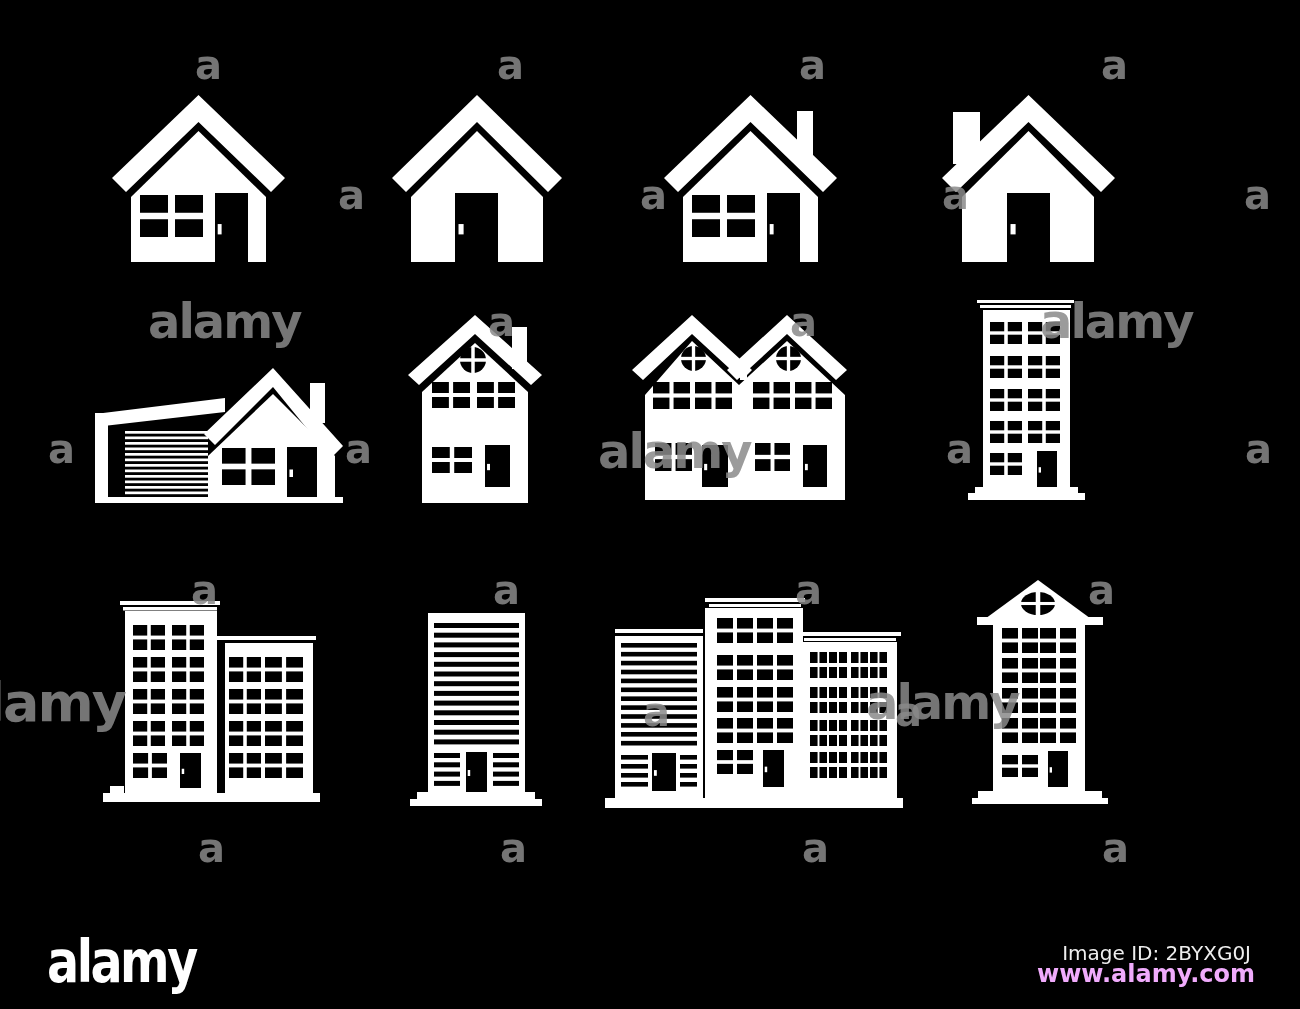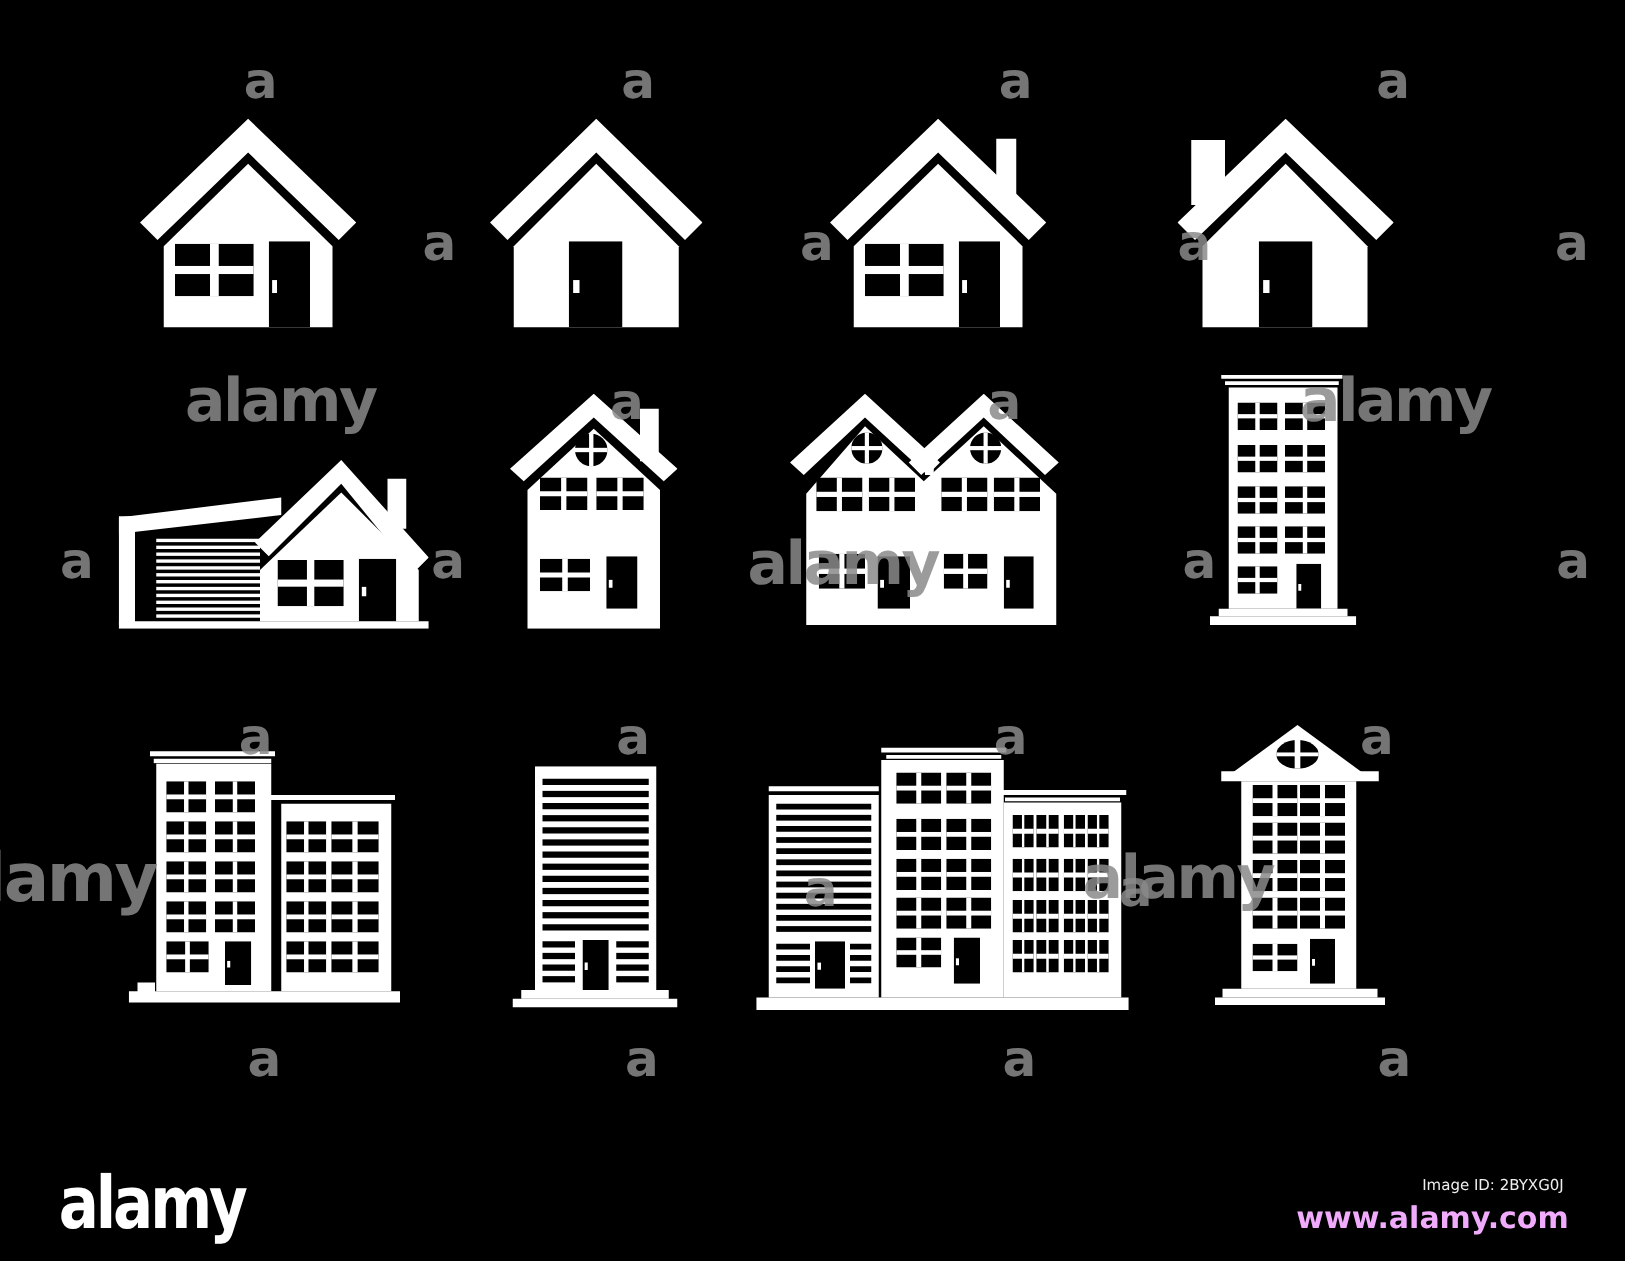--- a/index.html
+++ b/index.html
@@ -9,21 +9,21 @@
   }
   .icon{position:absolute;}
   .wm{position:absolute;color:#8a8a8a;font-weight:bold;line-height:1;opacity:.85;user-select:none;}
   .wm-a{font-size:40px;letter-spacing:-1px;}
   .wm-word{font-size:48px;letter-spacing:-2px;}
   .wm-word.big{font-size:54px;}
   .footer-logo{
     position:absolute;left:47px;top:933px;color:#fff;font-size:58px;font-weight:bold;
     letter-spacing:-3px;line-height:1;transform:scaleX(.82);transform-origin:left top;
   }
-  .footer-id{position:absolute;right:49px;top:942px;color:#eee;font-size:12px;font-weight:normal;line-height:1.1;}
+  .footer-id{position:absolute;right:49px;top:942px;color:#eee;font-size:20px;font-weight:normal;line-height:1.1;}
   .footer-site{position:absolute;right:45px;top:961px;color:#f0abfc;font-size:24px;font-weight:bold;line-height:1.1;}
 </style>
 </head>
 <body>
 
 <div class="stage">
 
   <svg width="0" height="0" style="position:absolute" aria-hidden="true">
     <defs>
       <symbol id="win4" viewBox="0 0 36 26" preserveAspectRatio="none">

